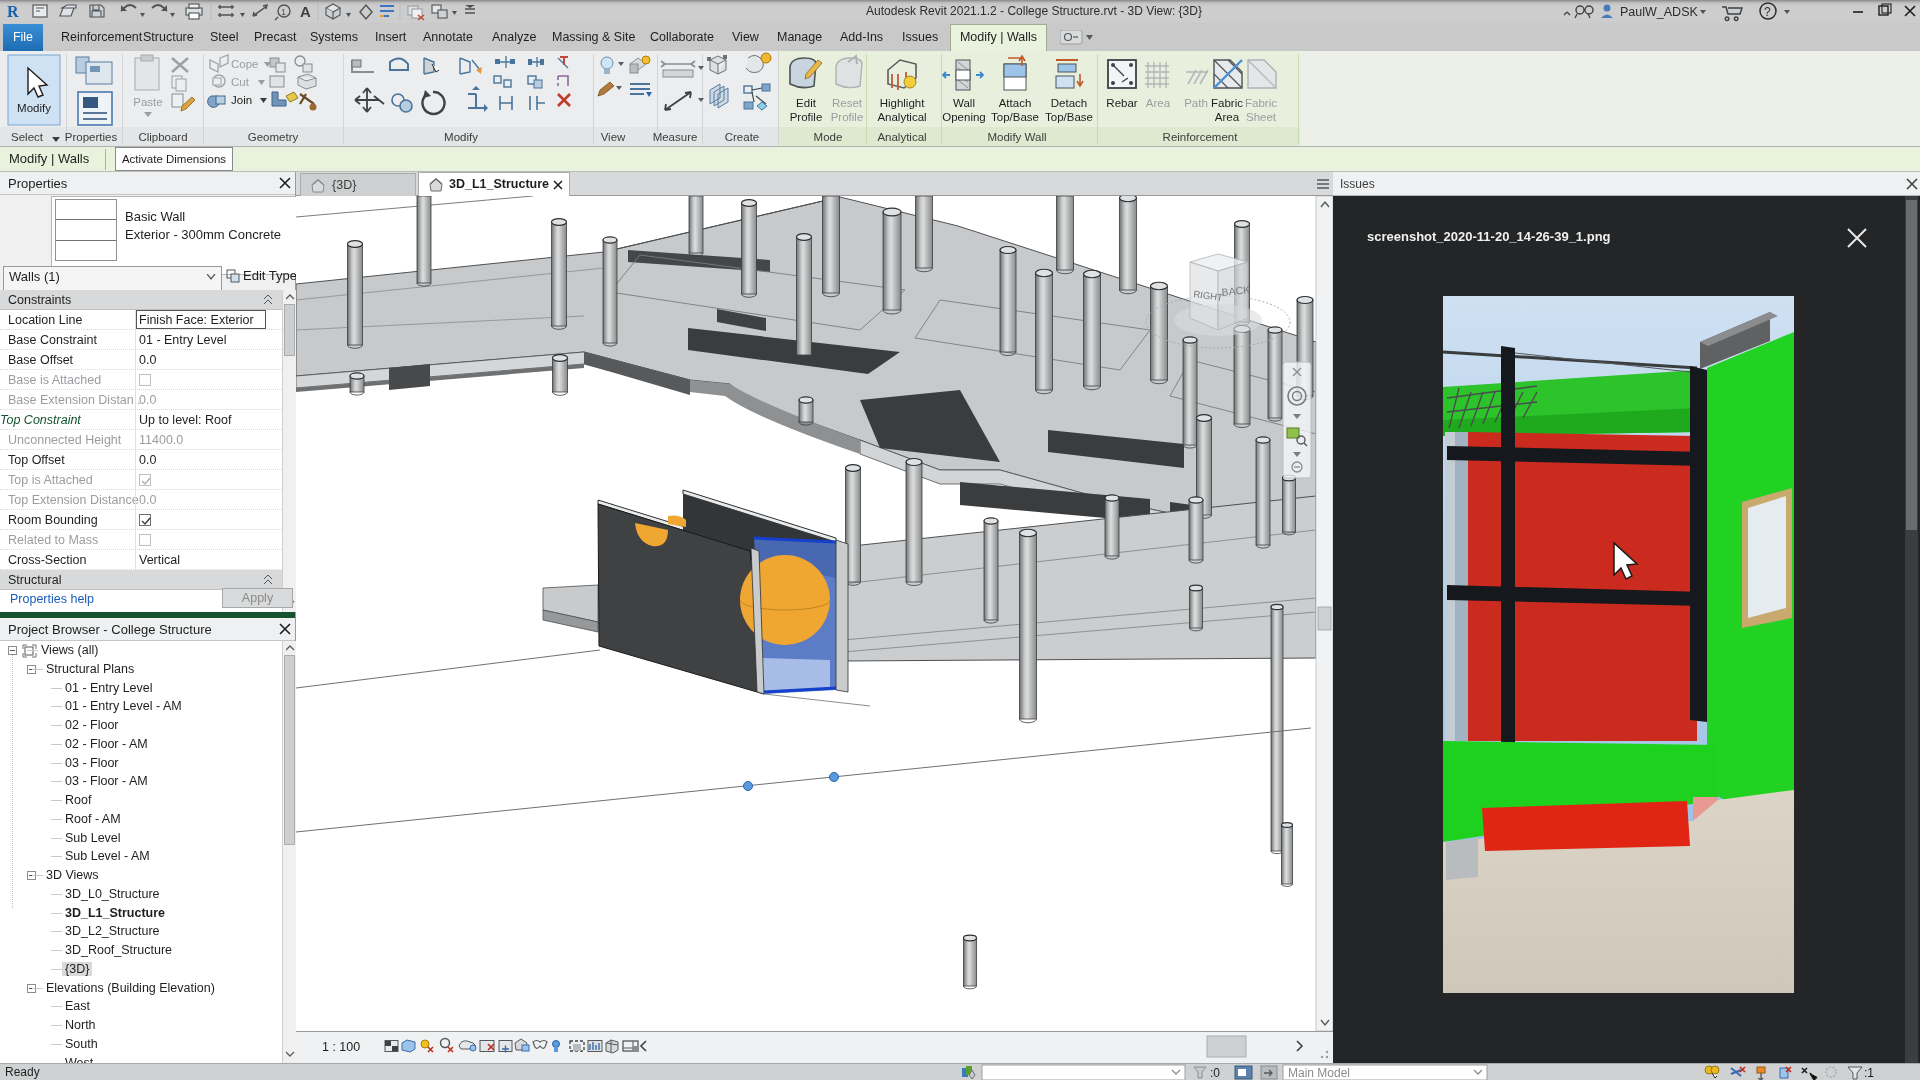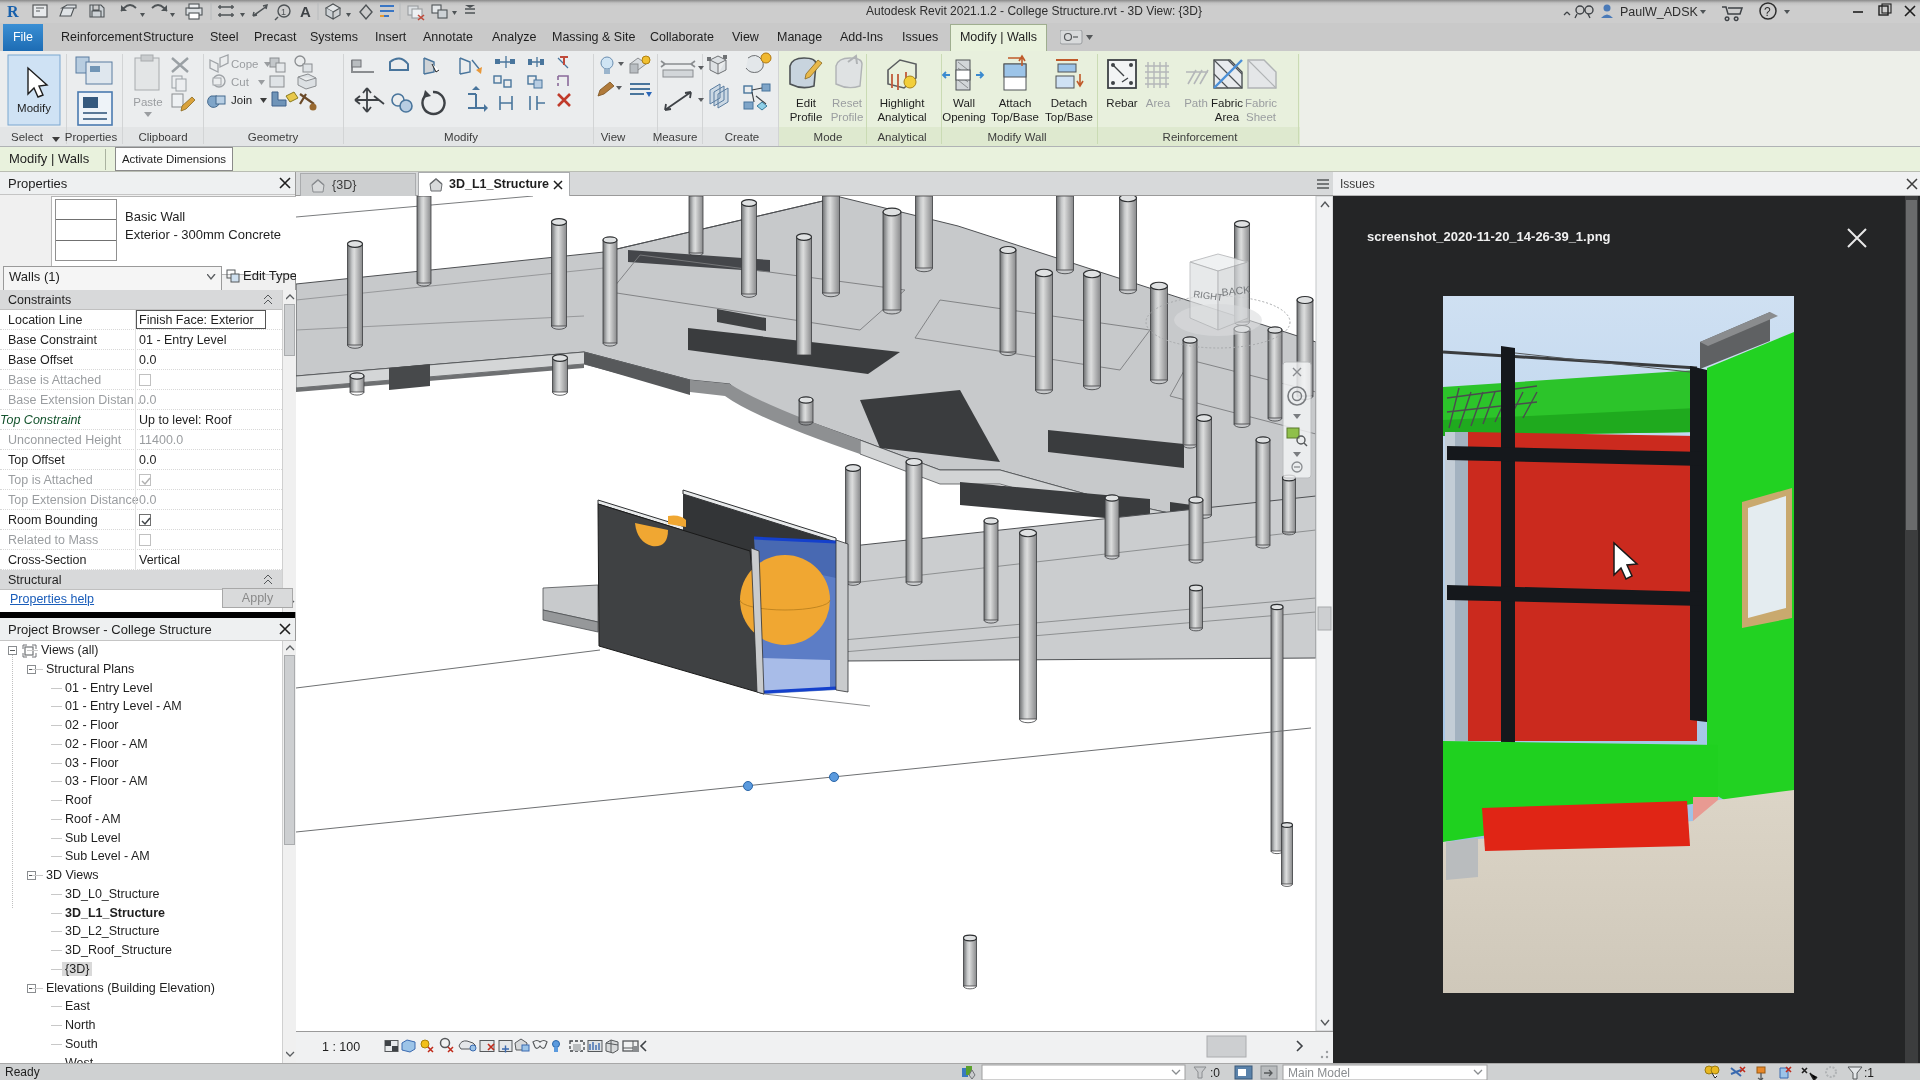--- a/index.html
+++ b/index.html
@@ -15,21 +15,21 @@
 #ctxtab{position:absolute;left:950px;top:1px;width:97px;height:27px;background:#e9f2dd;border:1px solid #9fae8f;border-bottom:none;color:#1e1e1e;font-size:12.5px;text-align:center;line-height:25px;}
 
 #ribbon{position:absolute;left:0;top:51px;width:1920px;height:96px;}
 
 #ctxbar{position:absolute;left:0;top:147px;width:1920px;height:25px;background:#e9f2dd;border-bottom:1px solid #b9bdb3;}
 #ctxbar .lbl{position:absolute;left:9px;top:4px;font-size:13px;color:#1e1e1e;}
 #ctxbar .sep{position:absolute;left:105px;top:2px;width:1px;height:21px;background:#aab2a0;}
 #actdim{position:absolute;left:115px;top:0px;width:118px;height:24px;background:#fdfdfd;border:1px solid #8a8a8a;font-size:11.5px;color:#1e1e1e;text-align:center;line-height:22px;white-space:nowrap;}
 
 #props{position:absolute;left:0;top:172px;width:296px;height:440px;background:#f0f0f0;border-right:1px solid #9a9a9a;}
-#pbrowser{position:absolute;left:0;top:612px;width:296px;height:385px;background:#000000;border-right:1px solid #9a9a9a;}
+#pbrowser{position:absolute;left:0;top:612px;width:296px;height:385px;background:#14532d;border-right:1px solid #9a9a9a;}
 
 #viewport{position:absolute;left:296px;top:172px;width:1037px;height:891px;background:#fff;}
 #tabbar{position:absolute;left:0;top:0;width:1037px;height:24px;background:#d7d9da;border-bottom:1px solid #9a9a9a;}
 #vbottom{position:absolute;left:0;top:859px;width:1037px;height:32px;background:#f0f1f2;border-top:1px solid #9a9a9a;}
 
 #issues{position:absolute;left:1333px;top:172px;width:587px;height:891px;background:#242526;}
 #issues-hdr{position:absolute;left:0;top:0;width:587px;height:24px;background:#f0f1f2;border-bottom:1px solid #b5b5b5;}
 
 #statusbar{position:absolute;left:0;top:1063px;width:1920px;height:17px;background:#cfd1d2;border-top:1px solid #a8a8a8;font-size:12px;color:#1e1e1e;}
 svg{display:block;}
@@ -486,21 +486,21 @@
       </div>
     <div class="abs" style="left:282px;top:118px;width:14px;height:322px;background:#f0f0f0;border-left:1px solid #d0d0d0;">
       <svg class="abs" style="left:3px;top:4px;" width="9" height="6">
           <path d="M0 5 l4 -4 4 4" stroke="#5a5d60" stroke-width="1.3" fill="none"></path>
         </svg>
       <div class="abs" style="left:1px;top:14px;width:11px;height:52px;background:#cdcfd1;border:1px solid #aaacae;"></div>
       <svg class="abs" style="left:3px;top:310px;" width="9" height="6">
           <path d="M0 1 l4 4 4 -4" stroke="#5a5d60" stroke-width="1.3" fill="none"></path>
         </svg>
     </div>
-    <div class="abs" style="left:10px;top:420px;font-size:12.5px;color:#1a5dba;text-decoration:underline;">Properties help</div>
+    <div class="abs" style="left:10px;top:420px;font-size:12.5px;color:#1a5dba;">Properties help</div>
     <div class="abs" style="left:222px;top:416px;width:71px;height:20px;background:#d9dadb;border:1px solid #a8a8a8;text-align:center;font-size:12.5px;color:#8a8a8a;line-height:18px;">Apply</div>
   </div>
   <div id="pbrowser">
     <div class="abs" style="left:0;top:6px;width:295px;height:23px;background:#eef0f1;border-bottom:1px solid #c5c5c5;">
       <span class="abs" style="left:8px;top:4px;font-size:13px;color:#1e1e1e;">Project Browser - College Structure</span>
       <svg class="abs" style="left:279px;top:5px;" width="12" height="12">
           <path d="M1 1 l10 10 M11 1 l-10 10" stroke="#1e1e1e" stroke-width="1.6"></path>
         </svg>
     </div>
     <div id="tree" class="abs" style="left:0;top:29px;width:282px;height:422px;background:#fff;font-size:12.5px;color:#1e1e1e;">

